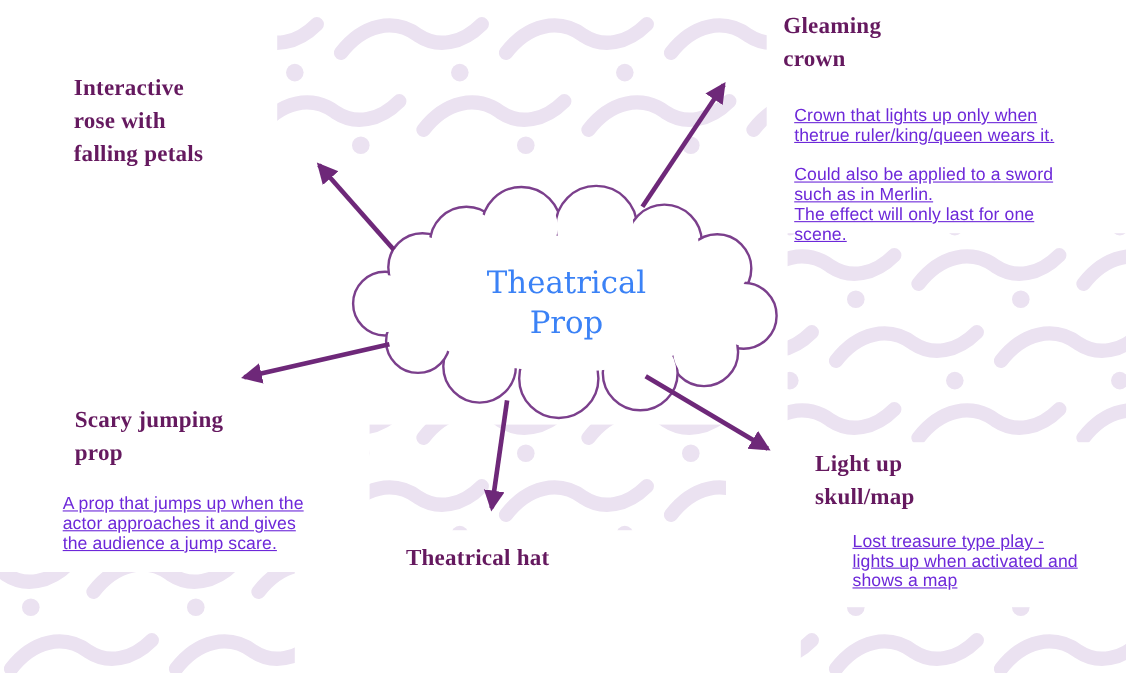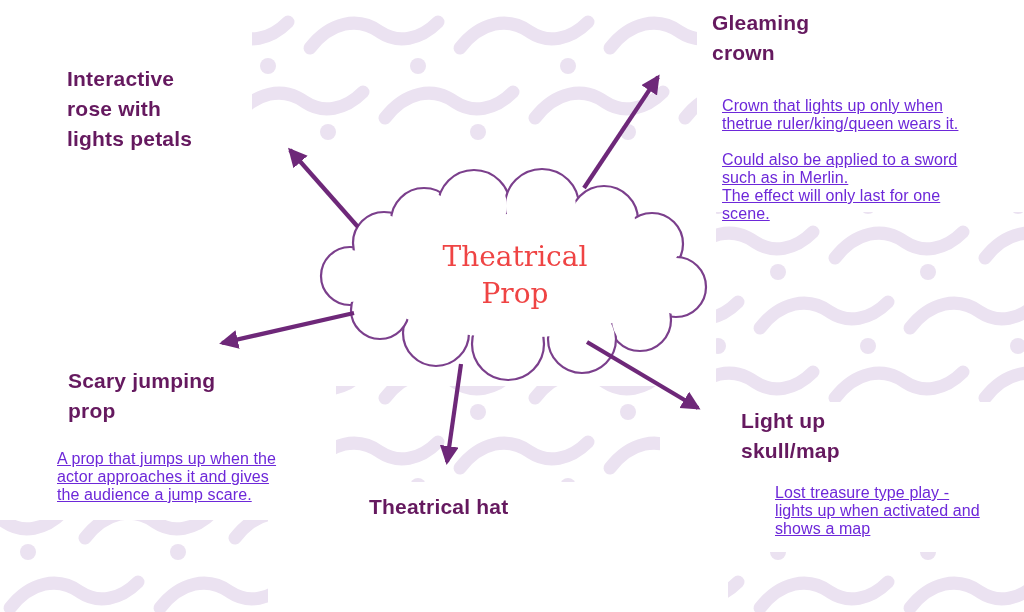--- a/index.html
+++ b/index.html
@@ -2,31 +2,31 @@
 <html><head>
 <meta charset="utf-8">
 <style>
   html,body{margin:0;padding:0;background:#ffffff;}
   .stage{
     position:relative;width:1024px;height:612px;background:#ffffff;overflow:hidden;
     font-family:"Liberation Sans",sans-serif;
   }
   svg.layer{position:absolute;left:0;top:0;}
   .node-title{
-    position:absolute;font-family:Liberation Sans, sans-serif;
+    position:absolute;font-family:Liberation Serif, serif;
     font-weight:bold;color:#65195f;font-size:21px;line-height:30px;
     white-space:pre-line;letter-spacing:0.2px;
   }
   .node-desc{
     position:absolute;color:#6d28d9;font-size:16px;line-height:18px;
     white-space:pre-line;letter-spacing:0.1px;text-decoration:underline;
   }
   .cloud-label{
     position:absolute;left:365px;top:238px;width:300px;text-align:center;
-    font-family:"DejaVu Serif","Liberation Serif",serif;color:#ef4444;
+    font-family:"DejaVu Serif","Liberation Serif",serif;color:#3b82f6;
     font-size:28px;line-height:37px;white-space:pre-line;
   }
   #t-rose{left:67px;top:64px;}
   #d-rose{left:57px;top:180px;}
   #t-crown{left:712px;top:8px;}
   #d-crown{left:722px;top:97px;}
   #t-scary{left:68px;top:366px;}
   #d-scary{left:57px;top:450px;}
   #t-hat{left:369px;top:492px;}
   #d-hat{left:294px;top:531px;}
@@ -103,21 +103,21 @@
       <line x1="461" y1="364" x2="447" y2="462" marker-end="url(#ah)"></line>
       <line x1="587" y1="342" x2="698" y2="408" marker-end="url(#ah)"></line>
     </g>
   </svg>
 
   <div class="cloud-label">Theatrical
 Prop</div>
 
   <div class="node-title" id="t-rose">Interactive
 rose with
-lights petals</div>
+falling petals</div>
   <div class="node-title" id="t-crown">Gleaming
 crown</div>
   <div class="node-title" id="t-scary">Scary jumping
 prop</div>
   <div class="node-title" id="t-hat">Theatrical hat</div>
   <div class="node-title" id="t-skull">Light up
 skull/map</div>
 
   <div class="node-desc" id="d-crown">Crown that lights up only when
 thetrue ruler/king/queen wears it.

